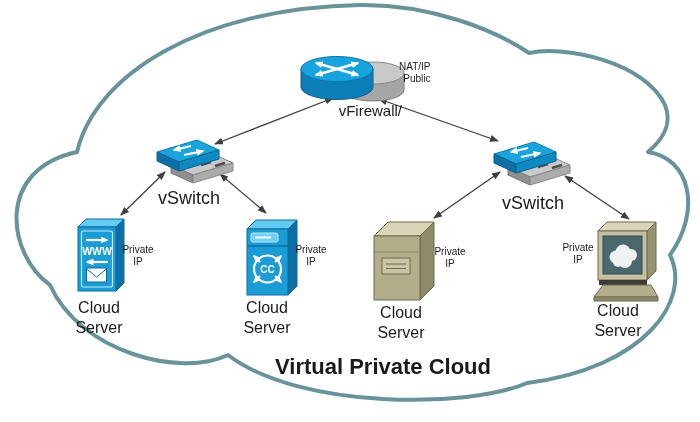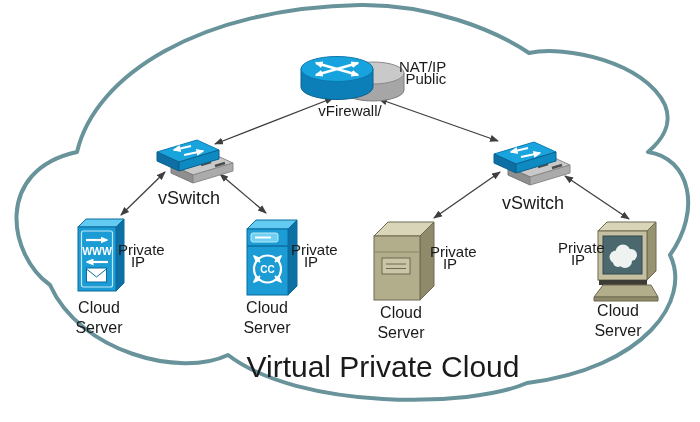--- a/index.html
+++ b/index.html
@@ -3,25 +3,25 @@
 <meta charset="utf-8">
 <style>
   html,body{margin:0;padding:0;background:#fff;}
   #stage{
     position:relative;width:700px;height:422px;background:#ffffff;overflow:hidden;
     font-family:"Liberation Sans",sans-serif;color:#1a1a1a;
   }
   #stage svg{position:absolute;left:0;top:0;}
   .lbl{position:absolute;text-align:center;white-space:nowrap;}
   .lbl div{white-space:nowrap;}
-  .small{font-size:15px;line-height:12px;}
+  .small{font-size:10px;line-height:12px;}
   .mid{font-size:18px;line-height:17px;}
   .node{font-size:16px;line-height:20px;}
   .fw{font-size:15px;line-height:18px;}
-  .title{font-size:30px;line-height:30px;}
+  .title{font-size:22px;line-height:30px;font-weight:bold;}
 </style>
 </head>
 <body>
 
 <div id="stage">
 
 <svg width="700" height="422" viewBox="0 0 700 422">
   <defs>
     <marker id="ah" markerWidth="9" markerHeight="7" refX="8" refY="3.5" orient="auto-start-reverse" markerUnits="userSpaceOnUse">
       <path d="M0,0 L9,3.5 L0,7 Z" fill="#3f3f3f"></path>
@@ -165,21 +165,21 @@
     <polygon points="0,76 9,64 57,64 64,76" fill="#b2ad8b" stroke="#6e6a52"></polygon>
     <polygon points="0,76 64,76 64,80 0,80" fill="#8f8a6a" stroke="#6e6a52"></polygon>
   </g>
 </svg>
 
 <div class="lbl small" style="left:399px;top:61px;text-align:left;">
   <div>NAT/IP</div>
   <div style="padding-left:2px;text-align:right;">Public</div>
 </div>
 
-<div class="lbl fw" style="left:298px;top:102px;width:104px;">
+<div class="lbl fw" style="left:298px;top:102px;width:104px;text-align:right;">
   <div>vFirewall/</div>
 </div>
 
 <div class="lbl mid" style="left:158px;top:190px;width:60px;">
   <div>vSwitch</div>
 </div>
 <div class="lbl mid" style="left:502px;top:195px;width:60px;">
   <div>vSwitch</div>
 </div>
 

